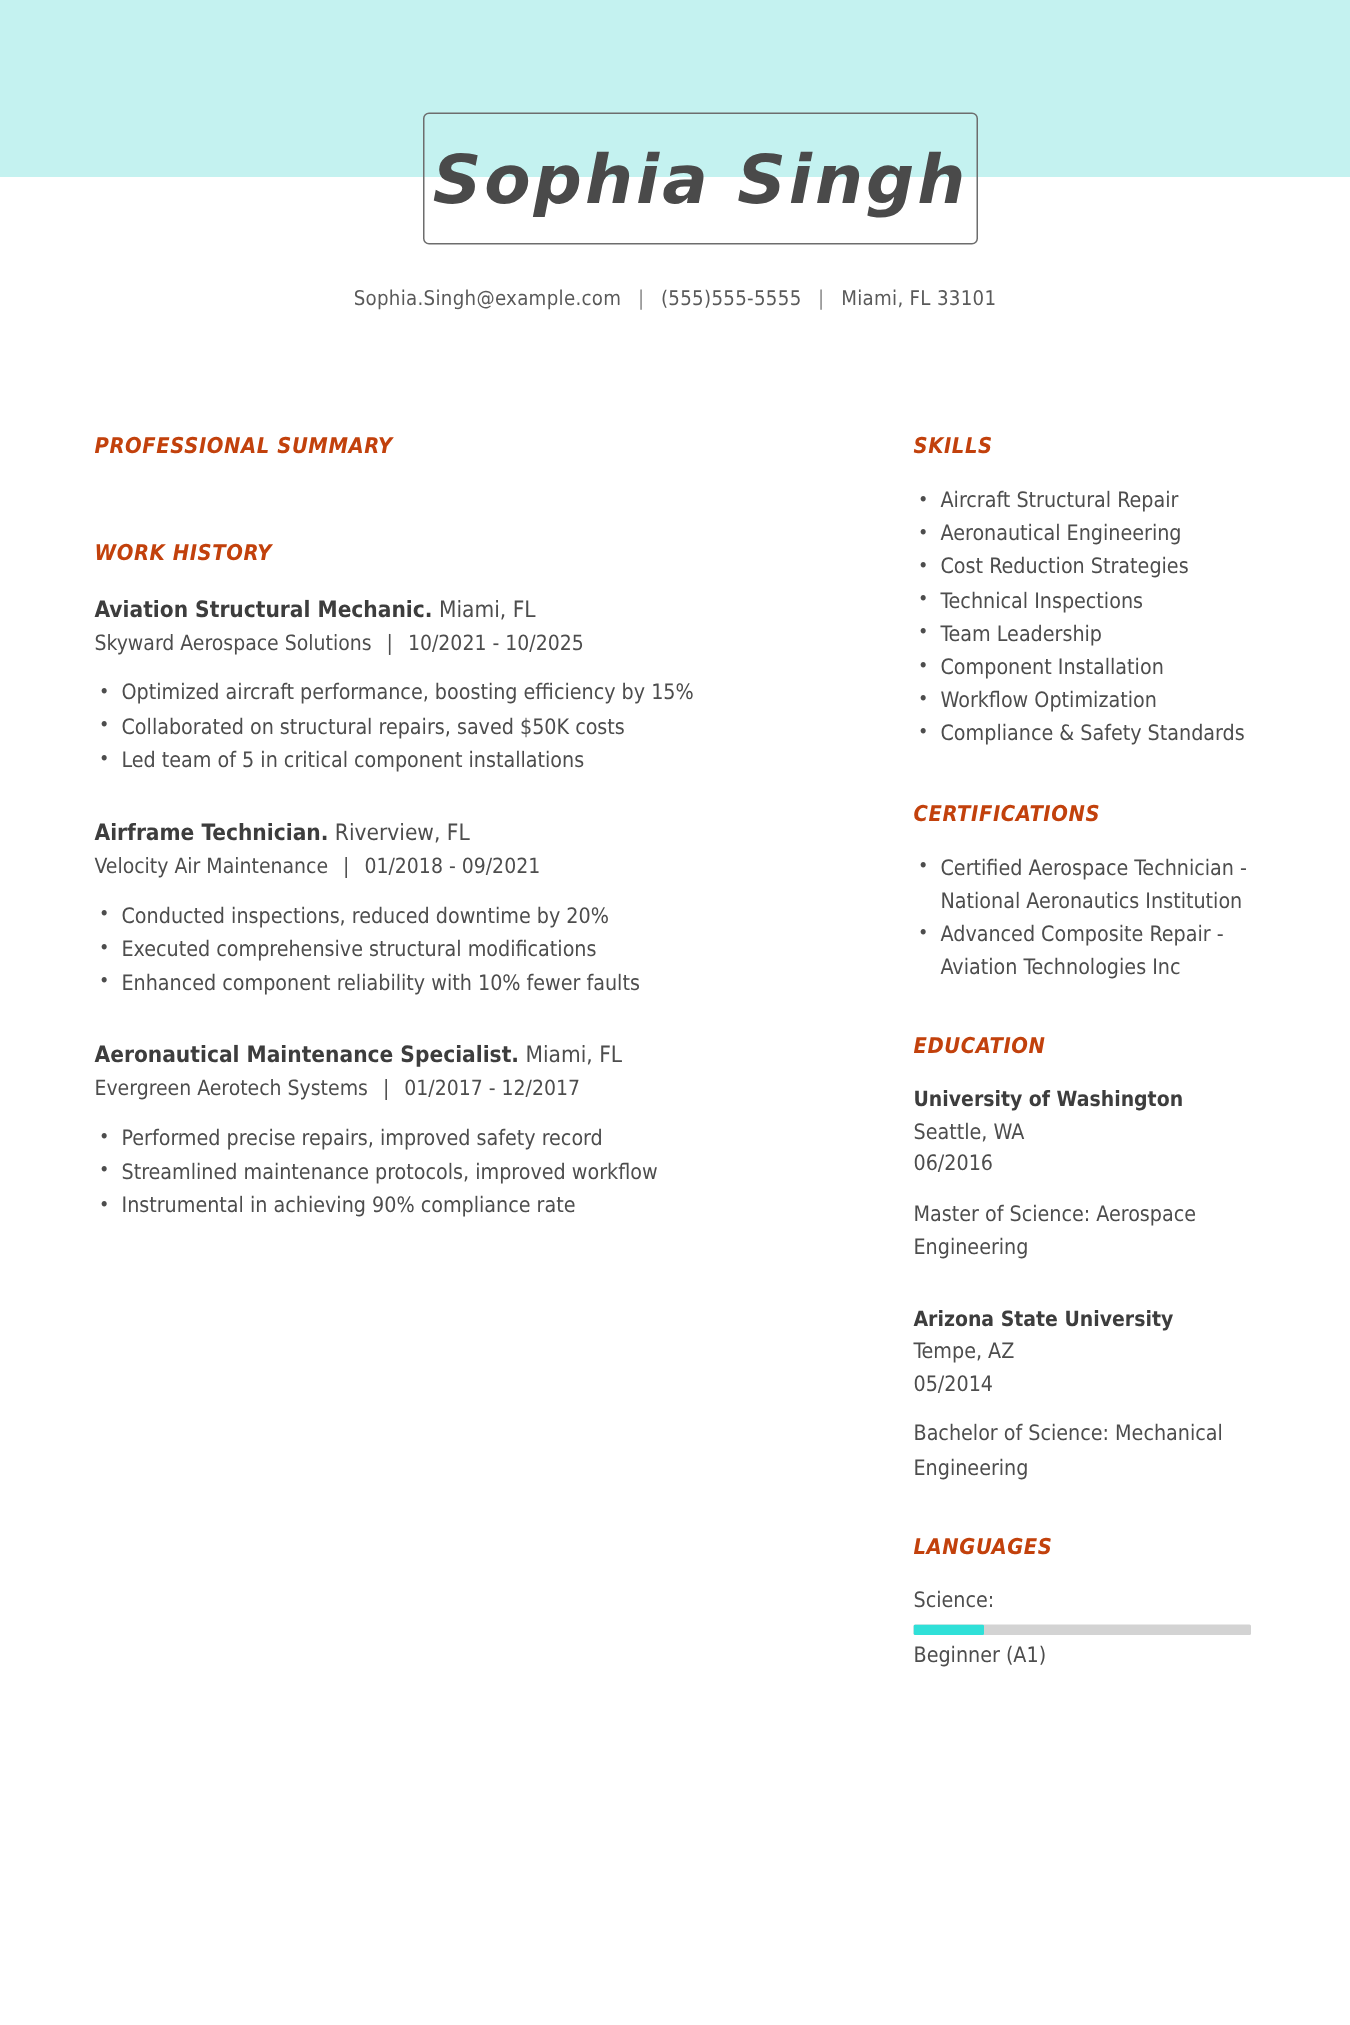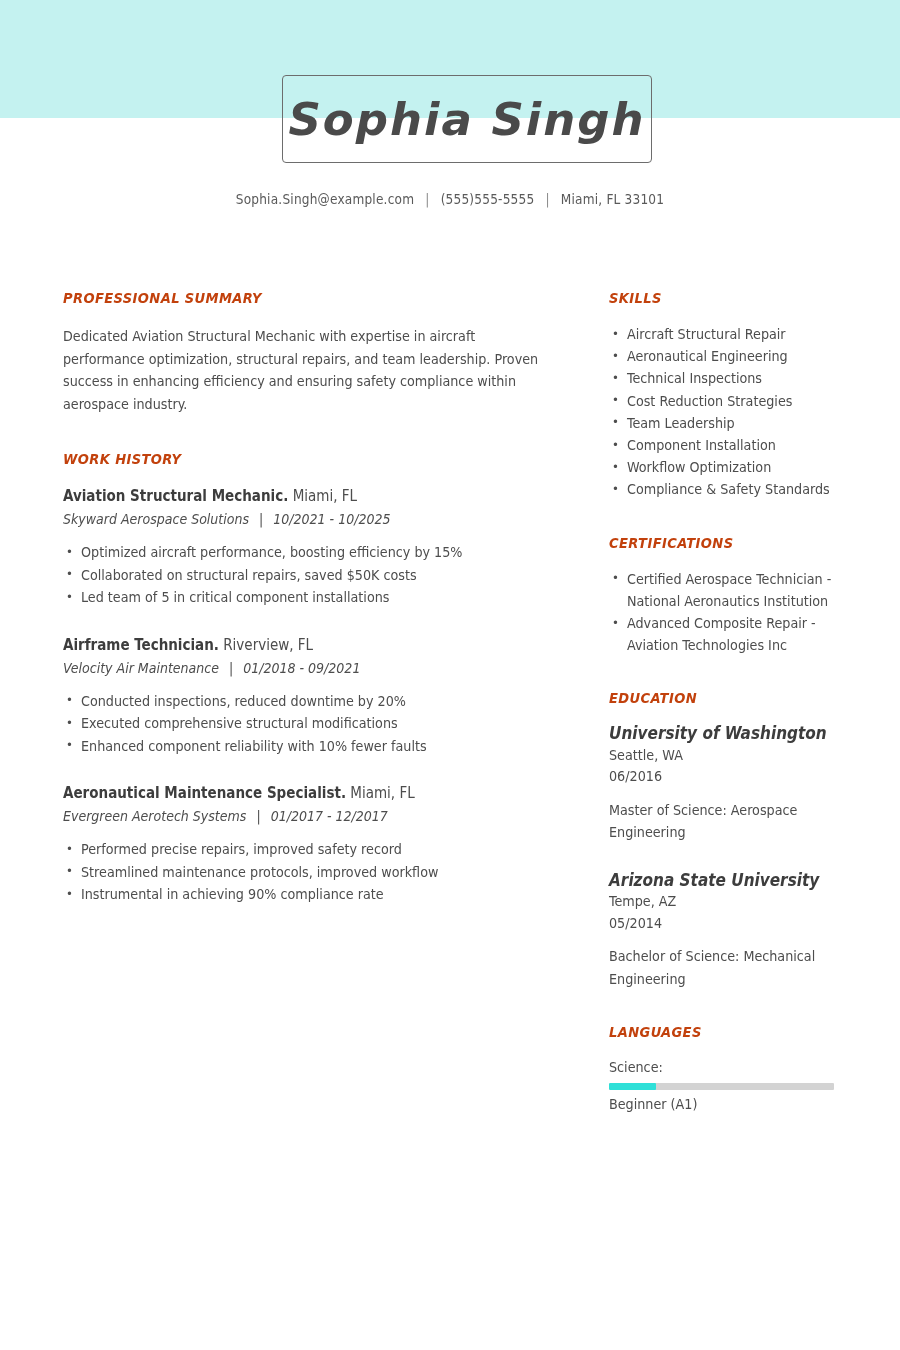--- a/index.html
+++ b/index.html
@@ -100,21 +100,20 @@
   .job-title-line {
     font-size: 15px;
     color: #3d3d3d;
     line-height: 21px;
     margin-bottom: 2px;
   }
   .job-title { font-weight: 700; }
   .job-loc { font-weight: 400; color: #4d4d4d; }
 
   .job-meta {
-    font-style: italic;
     font-size: 14px;
     color: #4d4d4d;
     line-height: 21px;
     margin-bottom: 11px;
   }
   .meta-sep { padding: 0 6px; }
 
   ul.bullets { list-style: none; }
   ul.bullets li {
     position: relative;
@@ -150,24 +149,23 @@
     font-size: 13px;
     color: #4d4d4d;
   }
   ul.rlist.certs li { margin-bottom: 0; }
 
   
   .edu { margin-bottom: 26px; }
   .edu:last-child { margin-bottom: 0; }
   .edu-school {
     font-weight: 700;
-    font-size: 17px;
+    font-size: 14px;
     color: #3d3d3d;
     line-height: 21.5px;
-    font-style: italic;
   }
   .edu-line {
     font-size: 14.2px;
     color: #4d4d4d;
     line-height: 21.5px;
   }
   .edu-degree {
     font-size: 14.2px;
     color: #4d4d4d;
     line-height: 22.5px;
@@ -214,21 +212,20 @@
   <span class="contact-sep">|</span>
   <span>(555)555-5555</span>
   <span class="contact-sep">|</span>
   <span>Miami, FL 33101</span>
 </div>
 
 <div class="col-left">
 
   <div>
     <div class="sec-heading">PROFESSIONAL SUMMARY</div>
-    <div class="summary-text">Dedicated Aviation Structural Mechanic with expertise in aircraft performance optimization, structural repairs, and team leadership. Proven success in enhancing efficiency and ensuring safety compliance within aerospace industry.</div>
   </div>
 
   <div class="block-gap"></div>
 
   <div>
     <div class="sec-heading">WORK HISTORY</div>
 
     <div class="job">
       <div class="job-title-line">
         <span class="job-title">Aviation Structural Mechanic.</span>
@@ -283,22 +280,22 @@
   </div>
 </div>
 
 <div class="col-right">
 
   <div>
     <div class="sec-heading">SKILLS</div>
     <ul class="rlist">
       <li>Aircraft Structural Repair</li>
       <li>Aeronautical Engineering</li>
+      <li>Cost Reduction Strategies</li>
       <li>Technical Inspections</li>
-      <li>Cost Reduction Strategies</li>
       <li>Team Leadership</li>
       <li>Component Installation</li>
       <li>Workflow Optimization</li>
       <li>Compliance &amp; Safety Standards</li>
     </ul>
   </div>
 
   <div class="block-gap-right"></div>
 
   <div>

